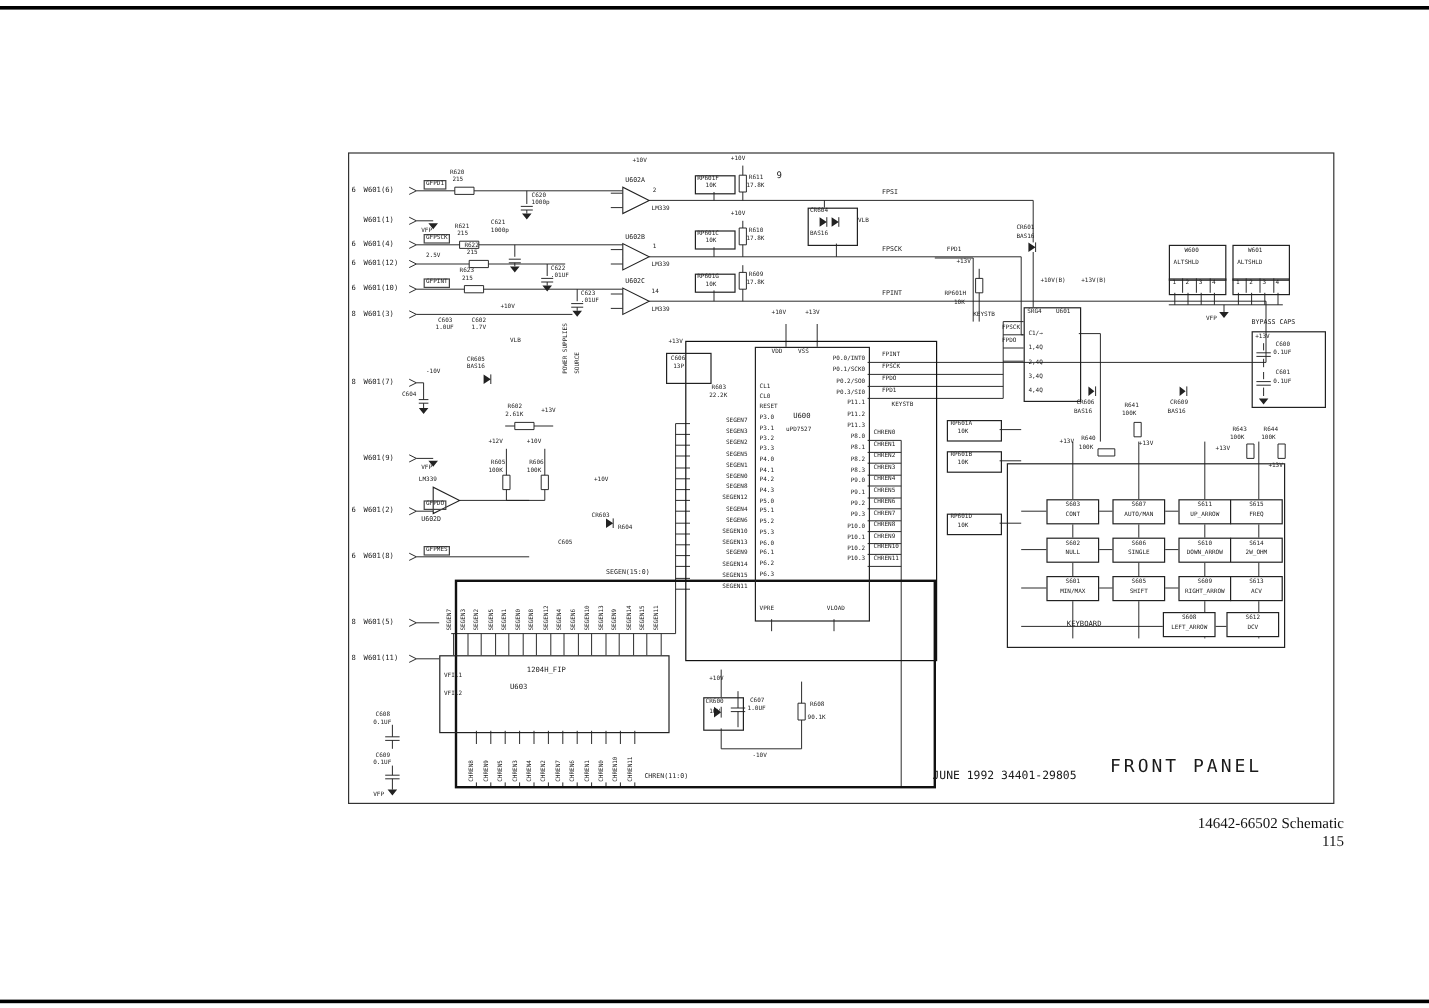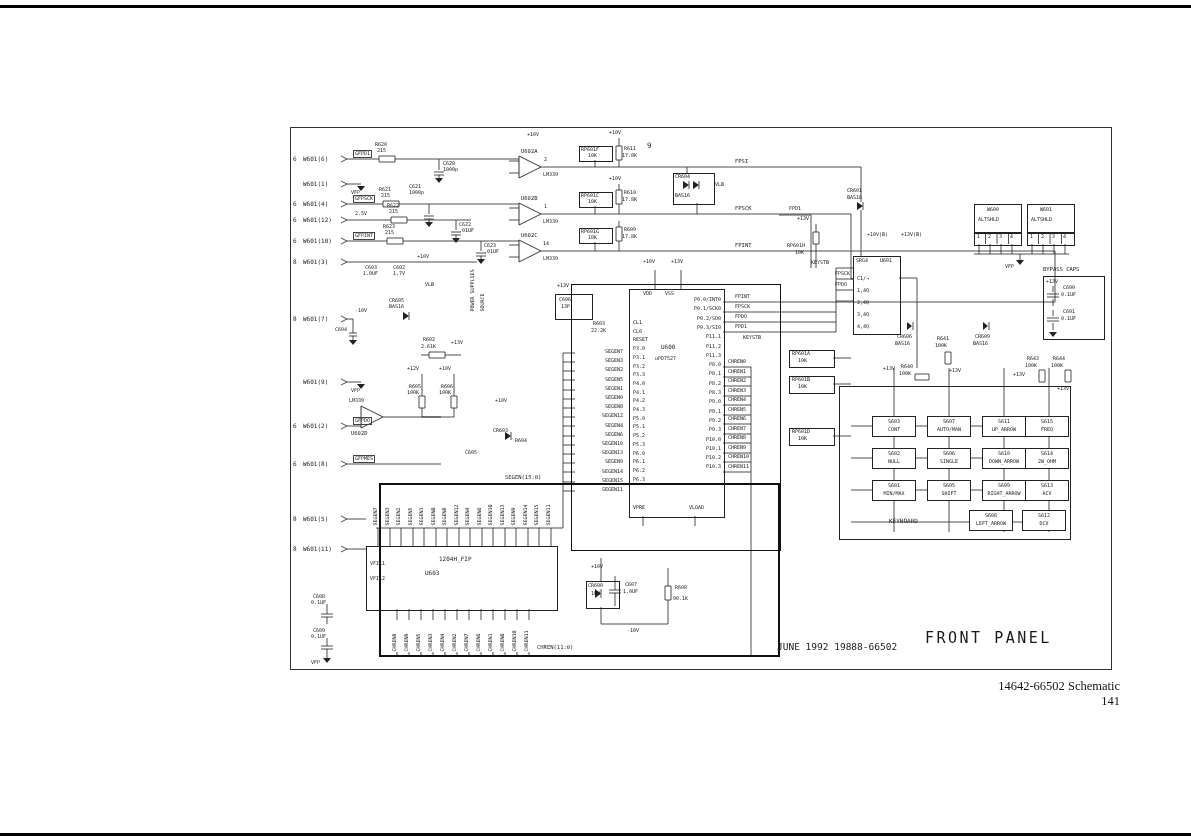--- a/index.html
+++ b/index.html
@@ -320,21 +320,21 @@
     <span class="lb t5" style="left:714px;top:136px">VFP</span>
 
     <span class="lb t55" style="left:752px;top:138px">BYPASS CAPS</span>
     <div class="box" style="left:752px;top:148px;width:60px;height:62px"></div>
     <span class="lb t5" style="left:755px;top:151px">+13V</span>
     <span class="lb t5" style="left:772px;top:157px">C600</span>
     <span class="lb t5" style="left:770px;top:164px">0.1UF</span>
     <span class="lb t5" style="left:772px;top:181px">C601</span>
     <span class="lb t5" style="left:770px;top:188px">0.1UF</span>
 
-    <span class="lb t9" style="left:486px;top:514px">JUNE 1992  19888-66502</span>
+    <span class="lb t9" style="left:486px;top:514px">JUNE 1992  34401-29805</span>
     <span class="lb fp" style="left:634px;top:502px">FRONT PANEL</span>
   <span class="lb t5" style="left: 342px; top: 192px;">CL1</span>
       <span class="lb t5" style="left: 342px; top: 200.7px;">CL0</span>
       <span class="lb t5" style="left: 342px; top: 209.4px;">RESET</span>
       <span class="lb t5" style="left: 342px; top: 218.1px;">P3.0</span>
       <span class="lb t5" style="left: 342px; top: 226.8px;">P3.1</span>
       <span class="lb t5" style="left: 342px; top: 235.5px;">P3.2</span>
       <span class="lb t5" style="left: 342px; top: 244.2px;">P3.3</span>
       <span class="lb t5" style="left: 342px; top: 252.9px;">P4.0</span>
       <span class="lb t5" style="left: 342px; top: 261.6px;">P4.1</span>
@@ -428,14 +428,14 @@
       <span class="lb t5 rot" style="left: 226px; top: 518px;">CHREN10</span>
       <span class="lb t5 rot" style="left: 238px; top: 518px;">CHREN11</span>
       <span class="lb t5" style="left: 566px; top: 148px;">C1/→</span>
       <span class="lb t5" style="left: 566px; top: 160px;">1,4Q</span>
       <span class="lb t5" style="left: 566px; top: 172px;">2,4Q</span>
       <span class="lb t5" style="left: 566px; top: 184px;">3,4Q</span>
       <span class="lb t5" style="left: 566px; top: 196px;">4,4Q</span>
     </div>
 
   <div class="ser" style="position:absolute;left:900px;top:679px;width:220px;text-align:right">14642-66502 Schematic</div>
-  <div class="ser" style="position:absolute;left:900px;top:694px;width:220px;text-align:right">141</div>
+  <div class="ser" style="position:absolute;left:900px;top:694px;width:220px;text-align:right">115</div>
 </div>
 
 </body></html>

